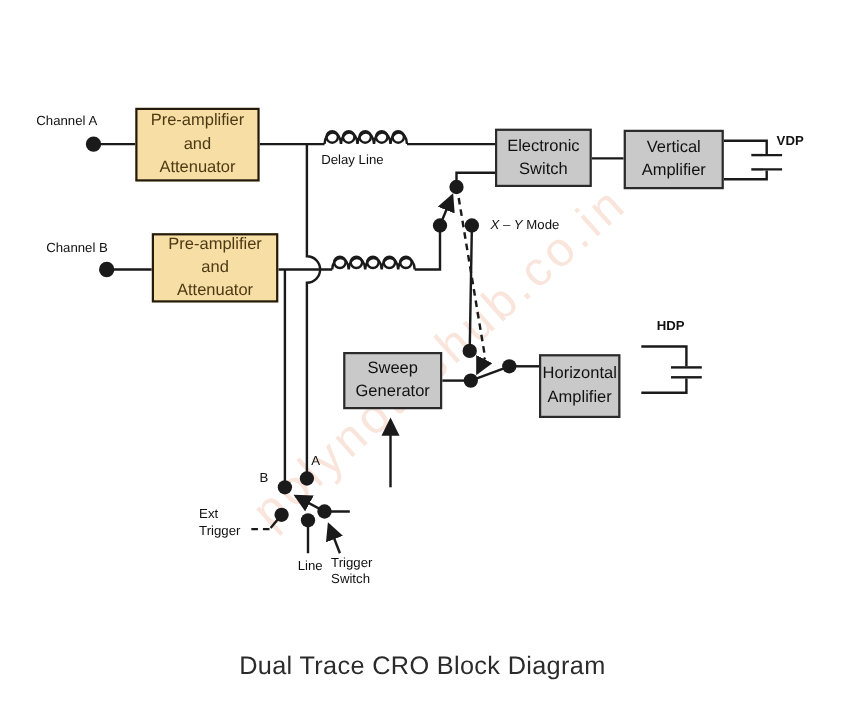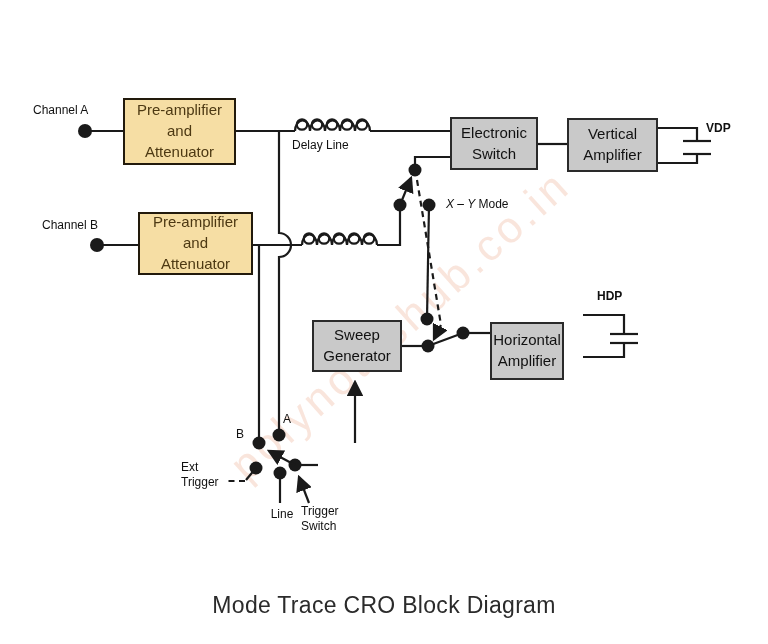--- a/index.html
+++ b/index.html
@@ -193,14 +193,14 @@
   <div class="lbl bold" style="left:706px;top:121px;">VDP</div>
   <div class="lbl bold" style="left:597px;top:289px;">HDP</div>
 
   <div class="lbl" style="left:283px;top:412px;">A</div>
   <div class="lbl" style="left:236px;top:427px;">B</div>
 
   <div class="lbl wrap" style="left:181px;top:460px;width:52px;">Ext Trigger</div>
   <div class="lbl" style="left:260px;top:507px;width:44px;text-align:center;">Line</div>
   <div class="lbl wrap" style="left:301px;top:504px;width:62px;text-align:left;">Trigger Switch</div>
 
-  <div id="title">Mode Trace CRO Block Diagram</div>
+  <div id="title">Dual Trace CRO Block Diagram</div>
 </div>
 
 </body></html>

